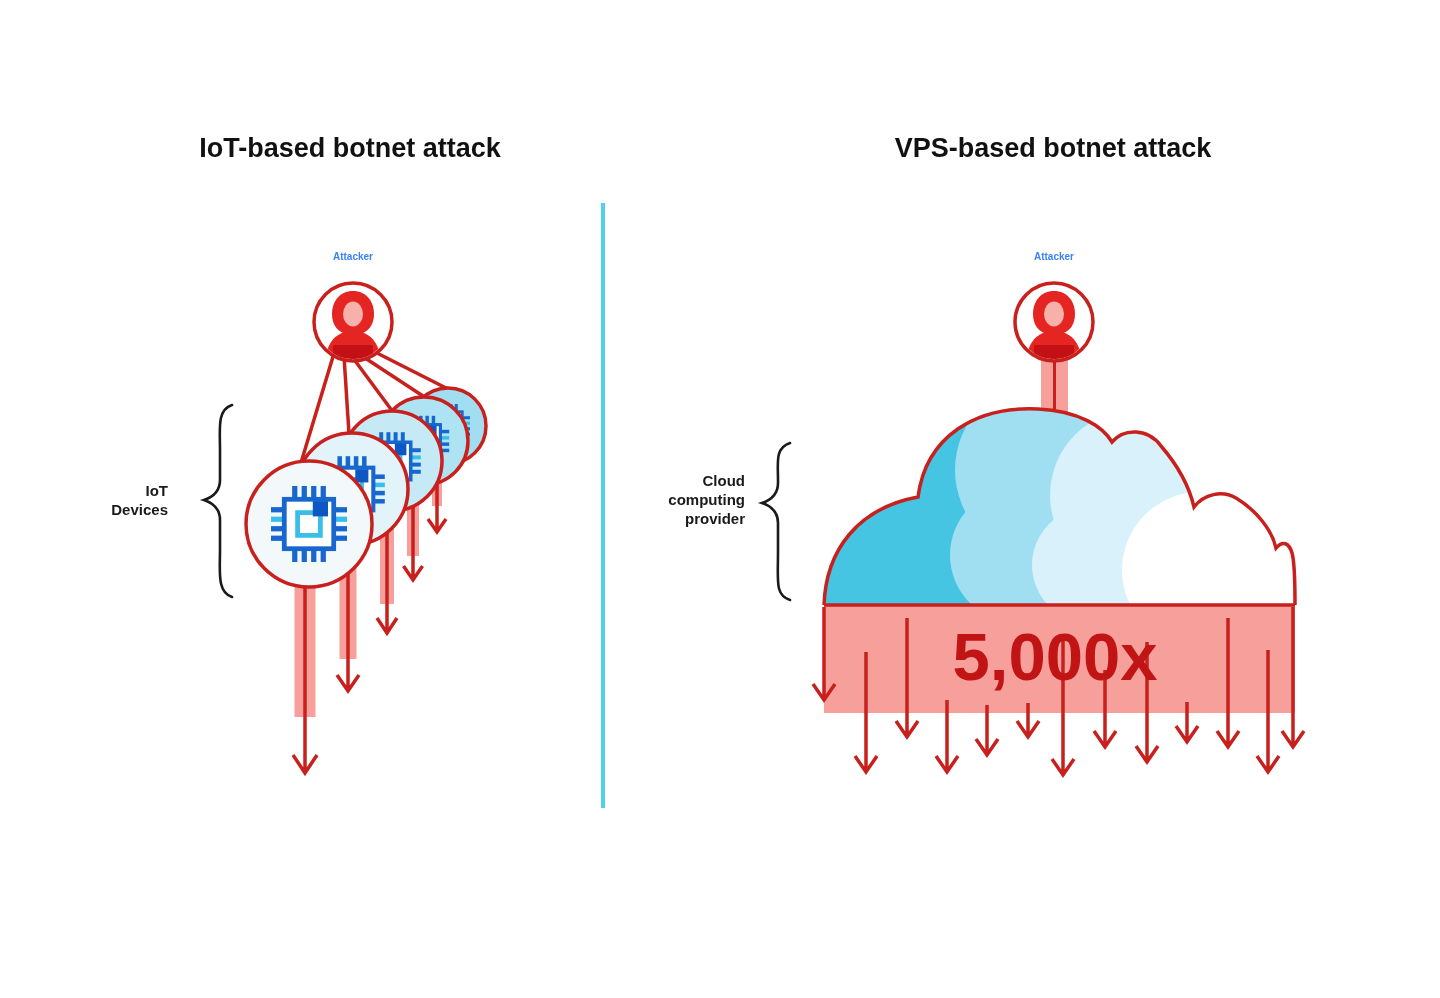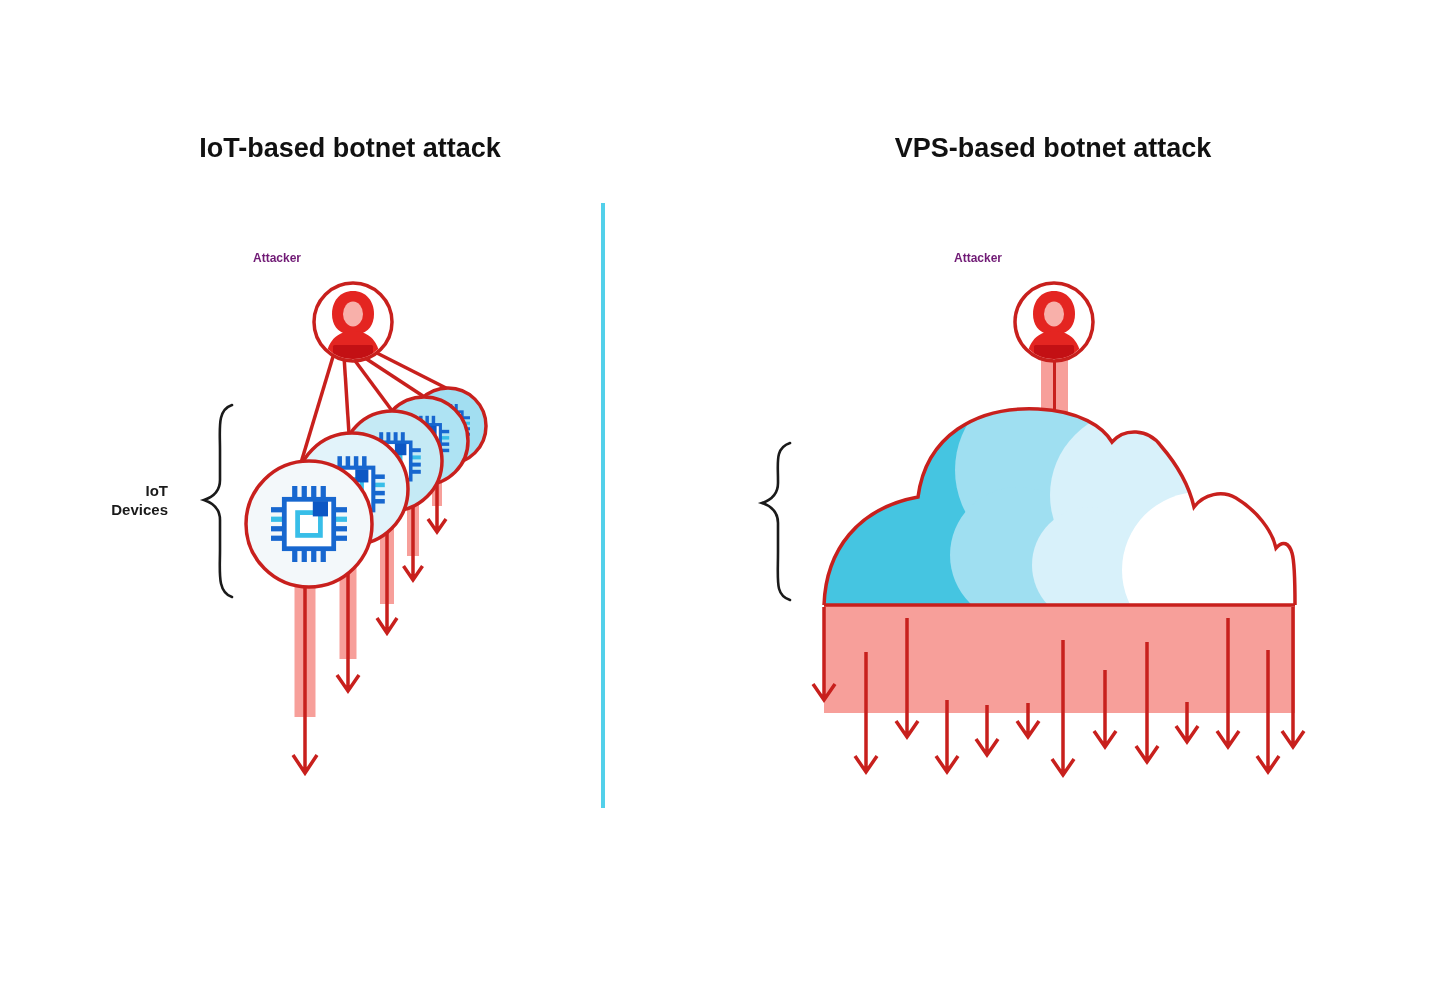--- a/index.html
+++ b/index.html
@@ -5,21 +5,21 @@
   html,body{margin:0;padding:0;background:#fff;}
   #stage{
     position:relative;width:1440px;height:998px;background:#ffffff;overflow:hidden;
     font-family:"Liberation Sans", sans-serif;
   }
   .abs{position:absolute;}
   .panel-title{
     font-size:27px;font-weight:700;color:#111111;text-align:center;letter-spacing:0px;
   }
   .attacker-label{
-    font-size:12px;font-weight:700;color:#701a75;
+    font-size:10px;font-weight:700;color:#3b82f6;text-align:center;
   }
   .brace-label{
     font-size:15px;font-weight:700;color:#1a1a1a;text-align:right;line-height:19px;
     white-space:pre-line;
   }
   .multiplier{
     font-size:67px;font-weight:700;color:#c11414;text-align:center;line-height:72px;
   }
   #divider{
     left:601px;top:203px;width:4px;height:605px;background:#52d0ea;
@@ -194,15 +194,19 @@
 
   <div class="abs panel-title" style="left:803px;top:133px;width:500px">VPS-based botnet attack</div>
 
   <div class="abs attacker-label" style="left:253px;top:251px;width:200px">Attacker</div>
 
   <div class="abs attacker-label" style="left:954px;top:251px;width:200px">Attacker</div>
 
   <div class="abs brace-label" style="left:18px;top:481px;width:150px">IoT
 Devices</div>
 
-
+  <div class="abs brace-label" style="left:595px;top:471px;width:150px">Cloud
+computing
+provider</div>
+
+  <div class="abs multiplier" style="left:855px;top:621px;width:400px">5,000x</div>
 
 </div>
 
 </body></html>

